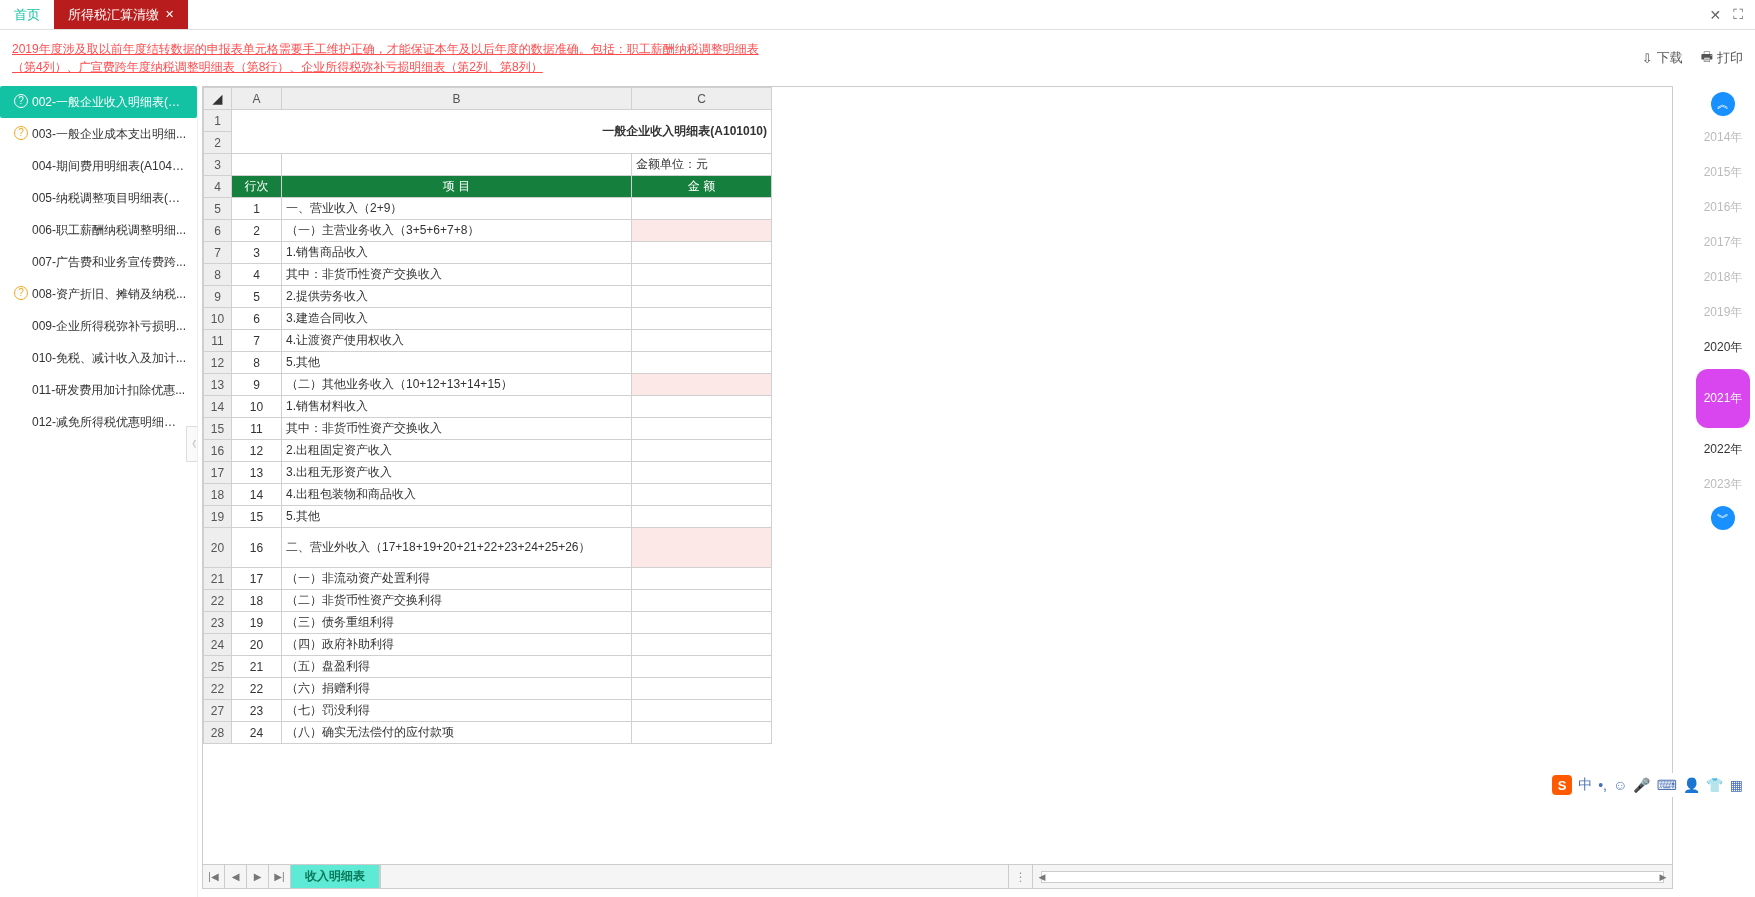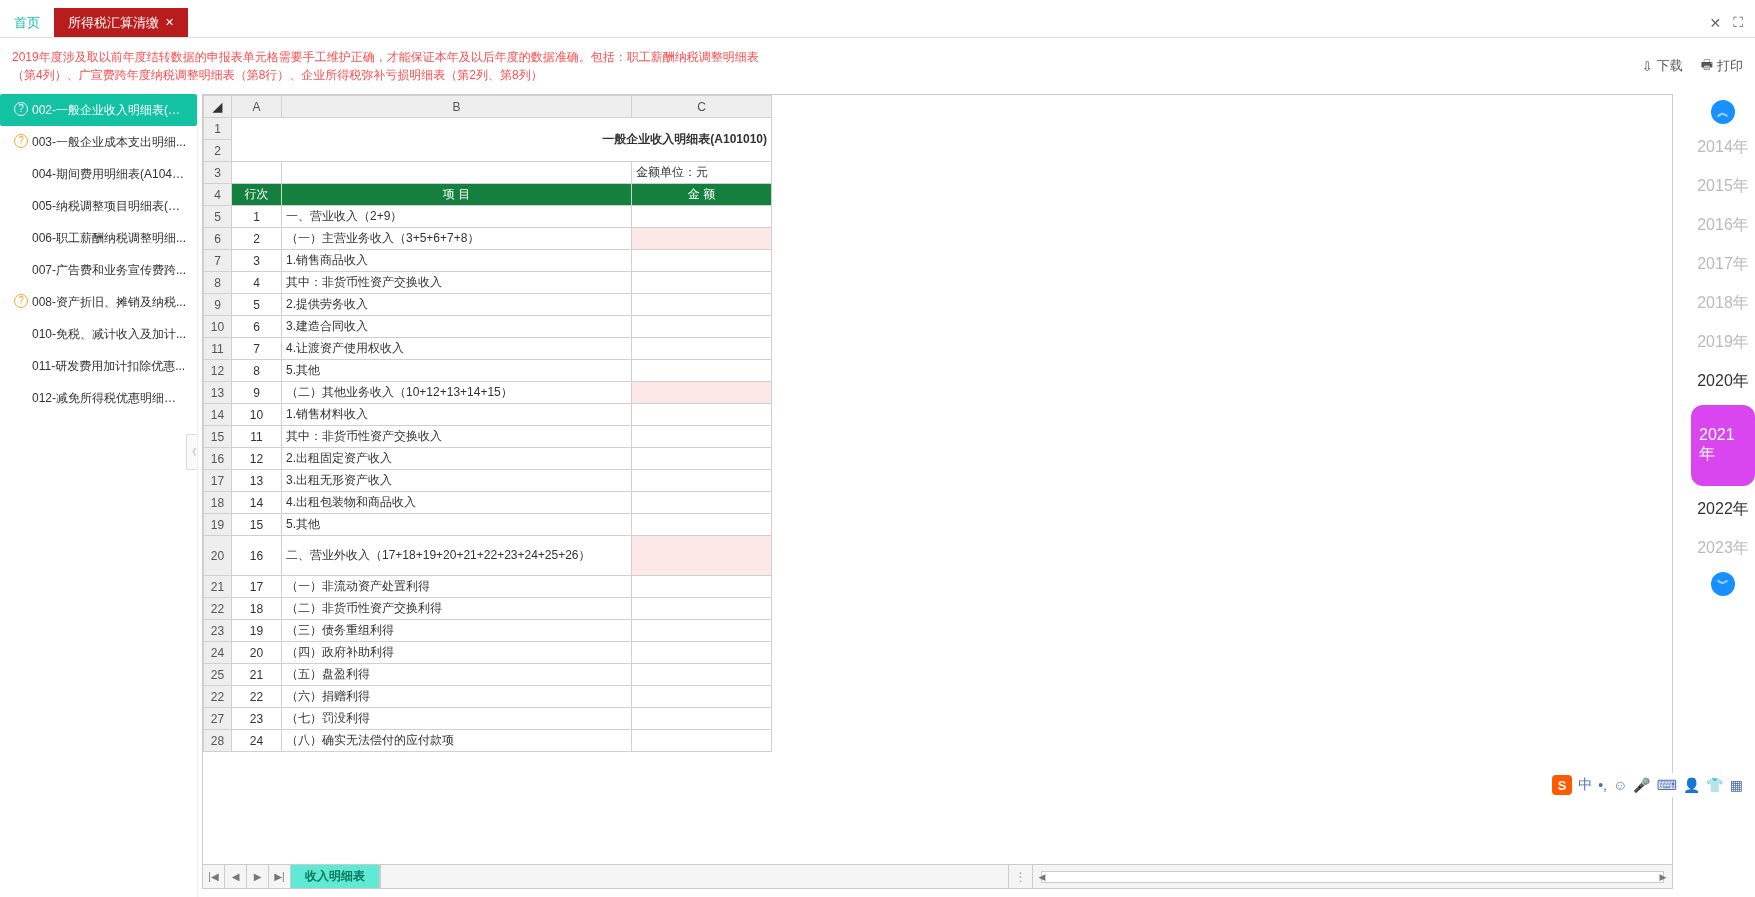--- a/index.html
+++ b/index.html
@@ -1,30 +1,30 @@
 <!DOCTYPE html>
 <html><head>
 <meta charset="utf-8">
 <style>
 * { box-sizing: border-box; margin: 0; padding: 0; }
 body { font-family: "Microsoft YaHei", Arial, sans-serif; font-size: 12px; color: #333; background: #fff; overflow: hidden; }
 .app { width: 1755px; height: 897px; position: relative; display: flex; flex-direction: column; }
 
 
-.tabbar { height: 30px; background: #fff; display: flex; align-items: stretch; border-bottom: 1px solid #e0e0e0; margin-top: 8px; }
+.tabbar { height: 30px; background: #fff; display: flex; align-items: stretch; border-bottom: 1px solid #e0e0e0; }
 .tab { padding: 0 14px; display: flex; align-items: center; gap: 6px; cursor: pointer; font-size: 13px; }
 .tab.home { color: #13c2a3; }
 .tab.active { background: #b91c1c; color: #fff; }
 .tab .close { color: #fff; font-size: 11px; }
 .tabbar-right { margin-left: auto; display: flex; align-items: center; padding-right: 12px; gap: 12px; color: #666; }
 .tabbar-right span { cursor: pointer; font-size: 14px; }
 
 
 .toolbar-row { display: flex; align-items: center; padding: 10px 12px; }
-.warning-text { color: #ff4d4f; font-size: 12px; line-height: 18px; max-width: 750px; }
+.warning-text { color: #ff4d4f; font-size: 12px; line-height: 18px; max-width: 750px; text-decoration: underline; }
 .toolbar-actions { margin-left: auto; display: flex; gap: 18px; color: #555; font-size: 13px; }
 .toolbar-actions .act { display: flex; align-items: center; gap: 4px; cursor: pointer; }
 
 
 .main { flex: 1; display: flex; min-height: 0; }
 .sidebar { width: 198px; border-right: 1px solid #eee; overflow: hidden; position: relative; }
 .side-item { padding: 8px 10px 8px 32px; font-size: 12px; color: #333; white-space: nowrap; overflow: hidden; text-overflow: ellipsis; cursor: pointer; position: relative; line-height: 16px; }
 .side-item.active { background: #13c2a3; color: #fff; border-radius: 2px; }
 .side-item .qmark { position: absolute; left: 14px; top: 8px; width: 14px; height: 14px; border: 1px solid #f5a623; color: #f5a623; border-radius: 50%; font-size: 10px; text-align: center; line-height: 12px; }
 .side-item.active .qmark { border-color: #fff; color: #fff; }
@@ -57,21 +57,21 @@
 .sf-hscroll { width: 640px; border-left: 1px solid #ccc; position: relative; display: flex; align-items: center; }
 .sf-hscroll::before { content: ""; position: absolute; left: 8px; right: 8px; height: 10px; background: #fff; border: 1px solid #ccc; }
 .sf-hscroll .arrow { position: absolute; width: 18px; height: 100%; display: flex; align-items: center; justify-content: center; font-size: 9px; color: #777; cursor: pointer; }
 .sf-hscroll .arrow.l { left: 0; }
 .sf-hscroll .arrow.r { right: 0; }
 .sf-dots { width: 24px; display: flex; align-items: center; justify-content: center; color: #999; border-left: 1px solid #ccc; }
 
 
 .year-panel { width: 64px; padding-top: 6px; display: flex; flex-direction: column; align-items: center; gap: 8px; }
 .year-btn { width: 24px; height: 24px; border-radius: 50%; background: #1890ff; color: #fff; font-size: 12px; display: flex; align-items: center; justify-content: center; cursor: pointer; }
-.year { font-size: 16px; color: #bbb; padding: 5px 0; cursor: pointer; }
+.year { font-size: 12px; color: #bbb; padding: 5px 0; cursor: pointer; }
 .year.dark { color: #333; }
 .year.active { background: #d946ef; color: #fff; border-radius: 12px; padding: 21px 8px; }
 
 
 .ime { position: absolute; bottom: 100px; right: 8px; display: flex; align-items: center; gap: 6px; background: #fff; padding: 2px 4px; }
 .ime .sogou { width: 20px; height: 20px; background: #ff5a00; color: #fff; border-radius: 4px; display: flex; align-items: center; justify-content: center; font-weight: bold; font-size: 13px; }
 .ime span { font-size: 14px; color: #4a6fb5; cursor: pointer; }
 </style>
 </head>
 <body>
@@ -110,20 +110,21 @@
 
     <div class="sidebar">
       <div id="side-list">
           <div class="side-item active"><span class="qmark">?</span><span>002-一般企业收入明细表(A1...</span></div>
           <div class="side-item"><span class="qmark">?</span><span>003-一般企业成本支出明细...</span></div>
           <div class="side-item"><span>004-期间费用明细表(A1040...</span></div>
           <div class="side-item"><span>005-纳税调整项目明细表(A1...</span></div>
           <div class="side-item"><span>006-职工薪酬纳税调整明细...</span></div>
           <div class="side-item"><span>007-广告费和业务宣传费跨...</span></div>
           <div class="side-item"><span class="qmark">?</span><span>008-资产折旧、摊销及纳税...</span></div>
+          <div class="side-item"><span>009-企业所得税弥补亏损明...</span></div>
           <div class="side-item"><span>010-免税、减计收入及加计...</span></div>
           <div class="side-item"><span>011-研发费用加计扣除优惠...</span></div>
           <div class="side-item"><span>012-减免所得税优惠明细表(...</span></div>
         </div>
       <div class="side-collapse">《</div>
     </div>
 
     <div class="sheet-area">
       <div class="sheet-scroll">
         <table class="sheet">

